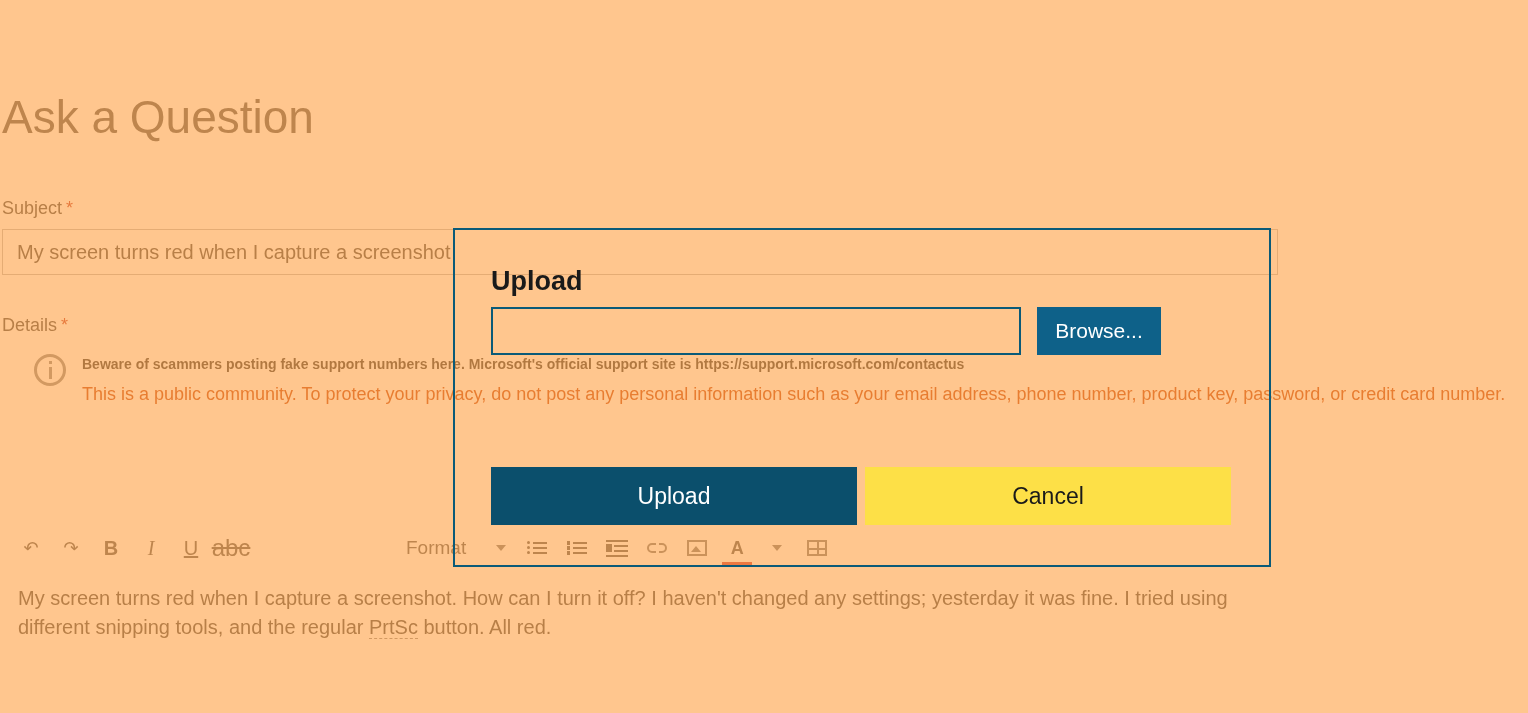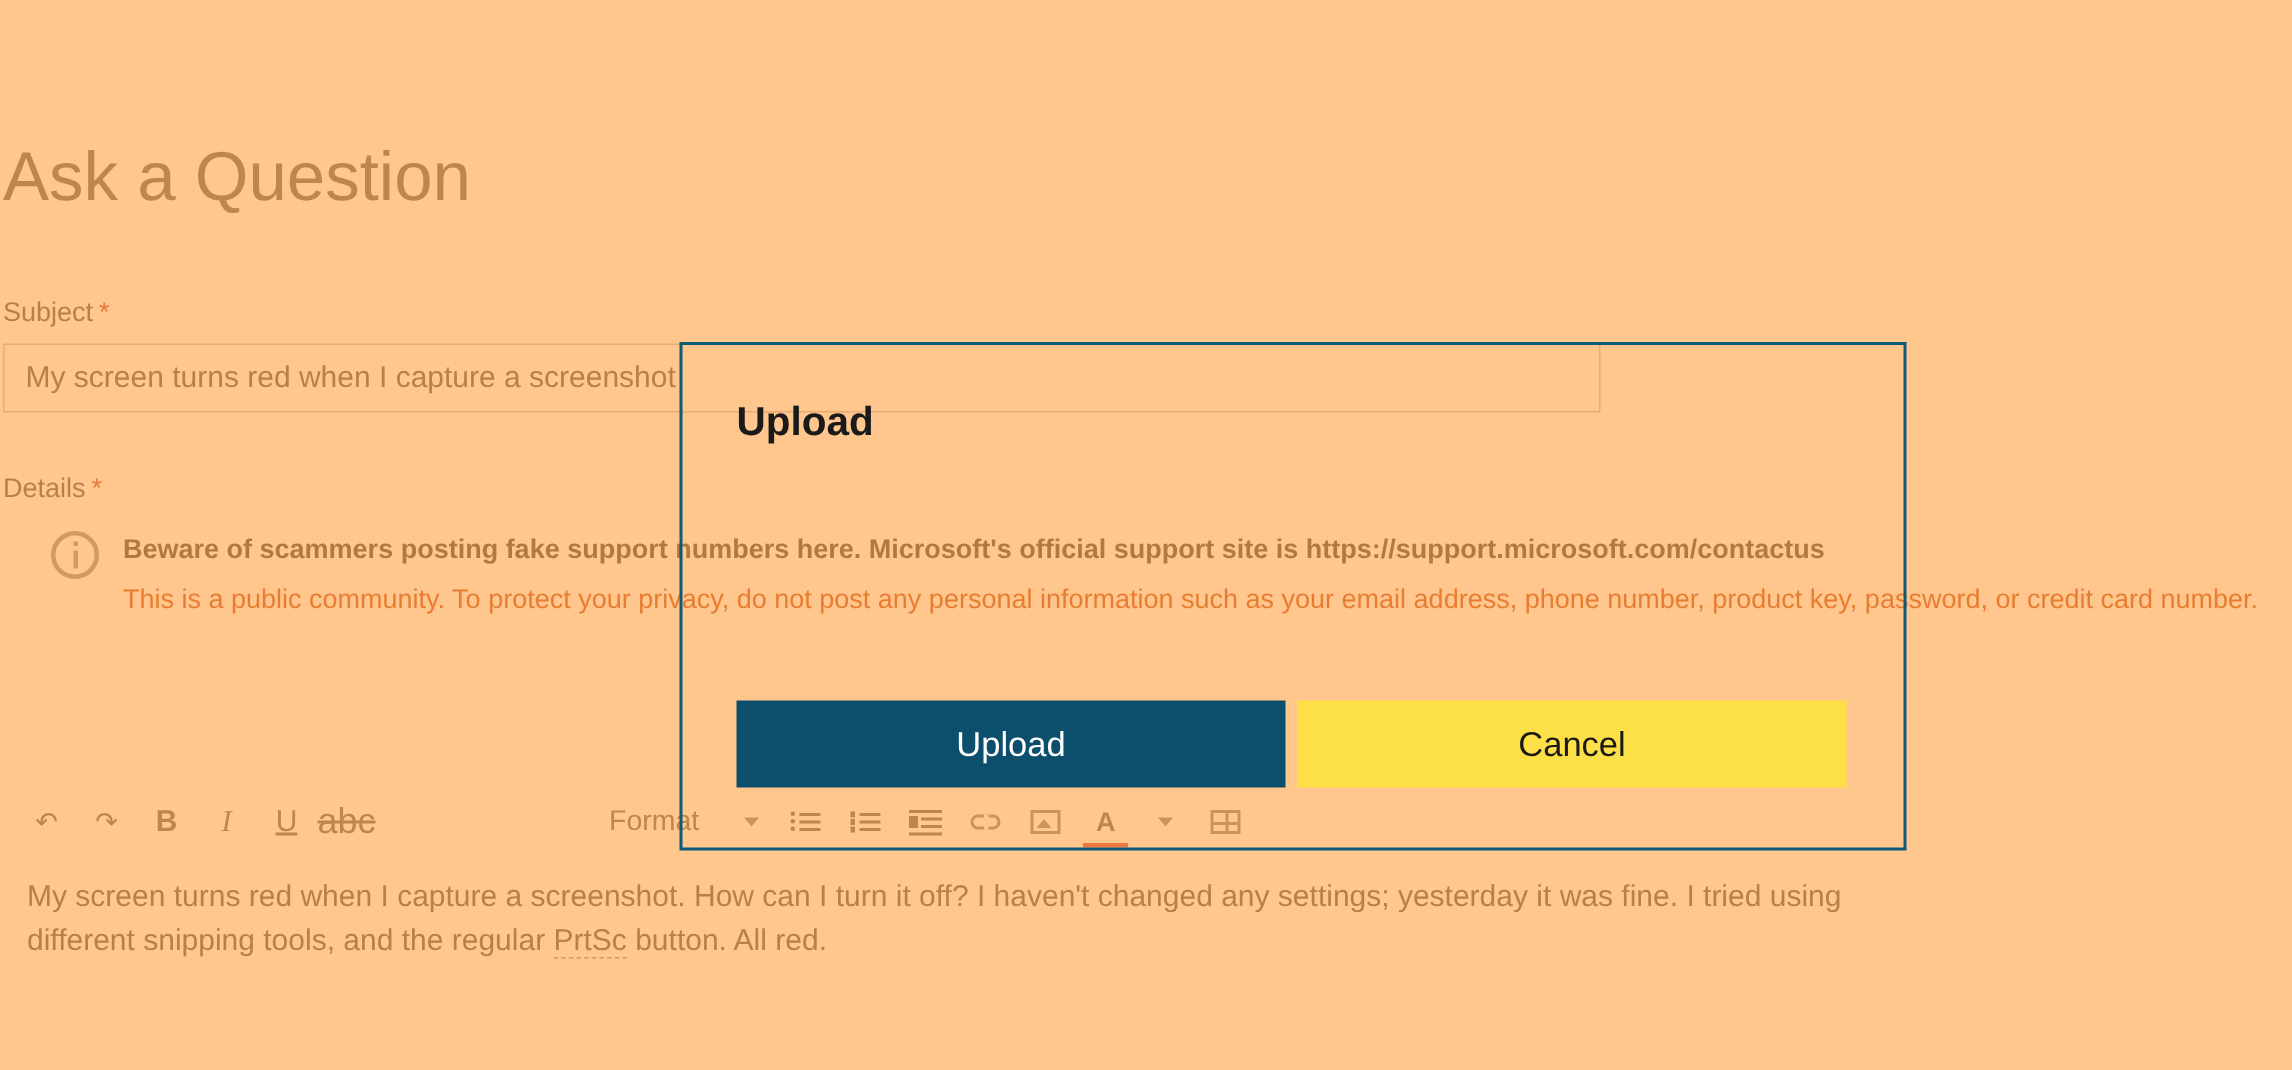--- a/index.html
+++ b/index.html
@@ -36,21 +36,21 @@
       font-size: 18px;
       color: #444;
       margin-bottom: 10px;
     }
     .field-label .req {
       color: #c0392b;
       margin-left: 4px;
     }
 
     .subject-input {
-      width: 1065px;
+      width: 1276px;
       height: 46px;
       border: 1px solid #bbb;
       font-size: 20px;
       padding: 0 14px;
       color: #444;
       background: #fff;
     }
 
     .details-section { margin-top: 40px; }
 
@@ -75,21 +75,21 @@
       width: 3px; height: 3px;
       background: #888;
     }
     .notice-icon::after {
       content: "";
       position: absolute;
       left: 12px; top: 10px;
       width: 3px; height: 12px;
       background: #888;
     }
-    .notice-bold { font-weight: 600; font-size: 18px; color: #333; }
+    .notice-bold { font-weight: 600; font-size: 14px; color: #333; }
     .notice-text { font-size: 18px; color: #c2410c; margin-top: 12px; }
 
     
     .toolbar {
       position: absolute;
       top: 535px;
       left: 18px;
       display: flex;
       align-items: center;
       gap: 14px;
@@ -336,17 +336,21 @@
 
   <div class="editor-body">
     <span>My screen turns red when I capture a screenshot. How can I turn it off? I haven't changed any settings; yesterday it was fine. I tried using different snipping tools, and the regular </span><span class="kbd">PrtSc</span><span> button. All red.</span>
   </div>
 </div>
 
 <div class="overlay"></div>
 
 <div class="modal">
   <div class="modal-title">Upload</div>
+  <div class="upload-row">
+    <input class="file-path" type="text" value="" style="">
+    <button class="browse-btn">Browse...</button>
+  </div>
   <div class="modal-actions">
     <button class="act-upload">Upload</button>
     <button class="act-cancel">Cancel</button>
   </div>
 </div>
 
 </body></html>

